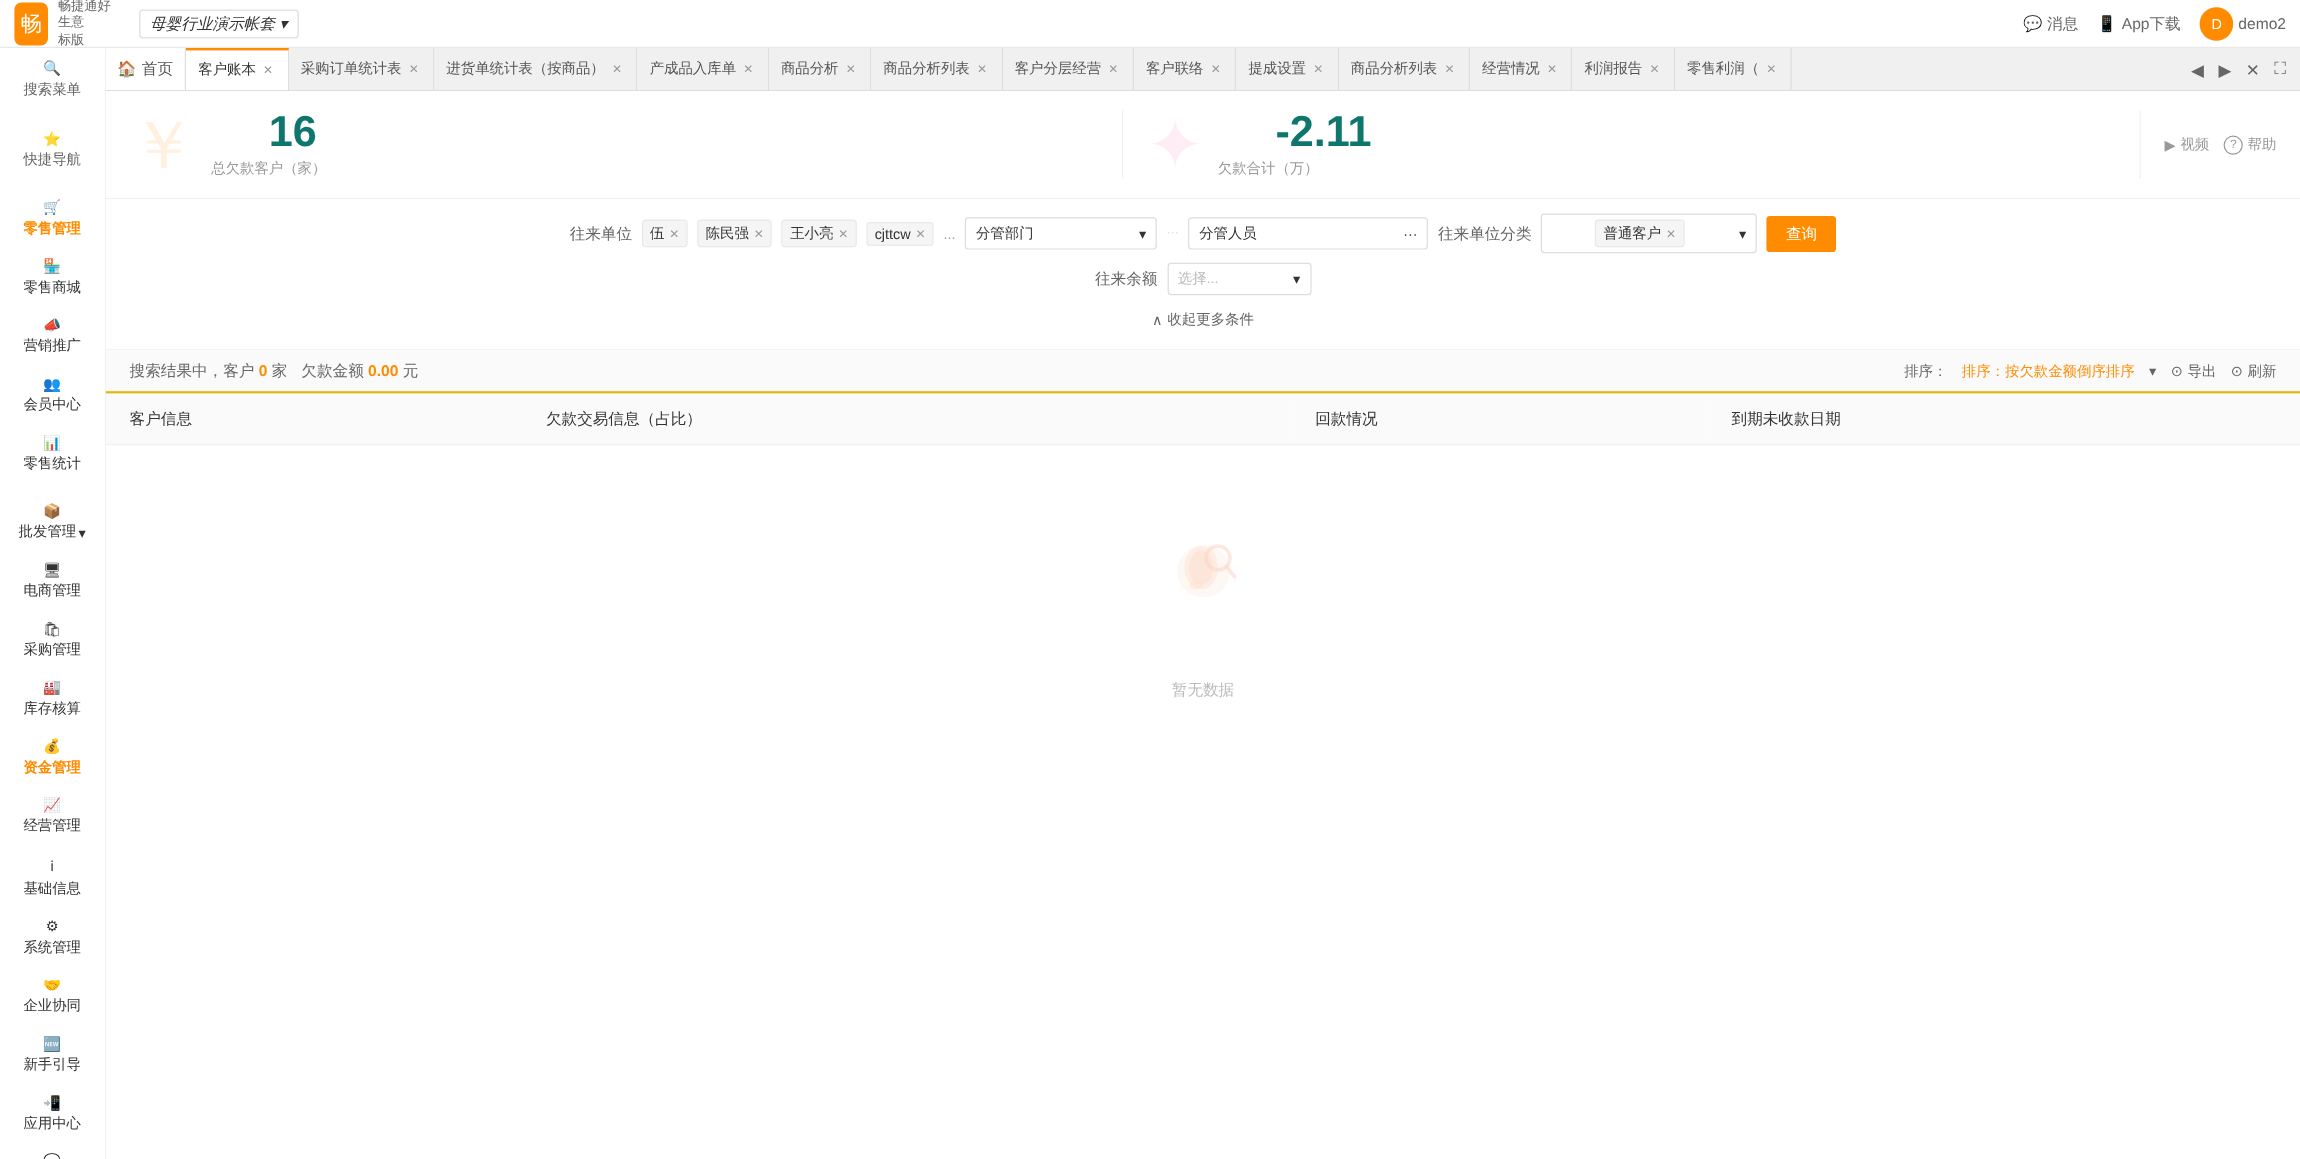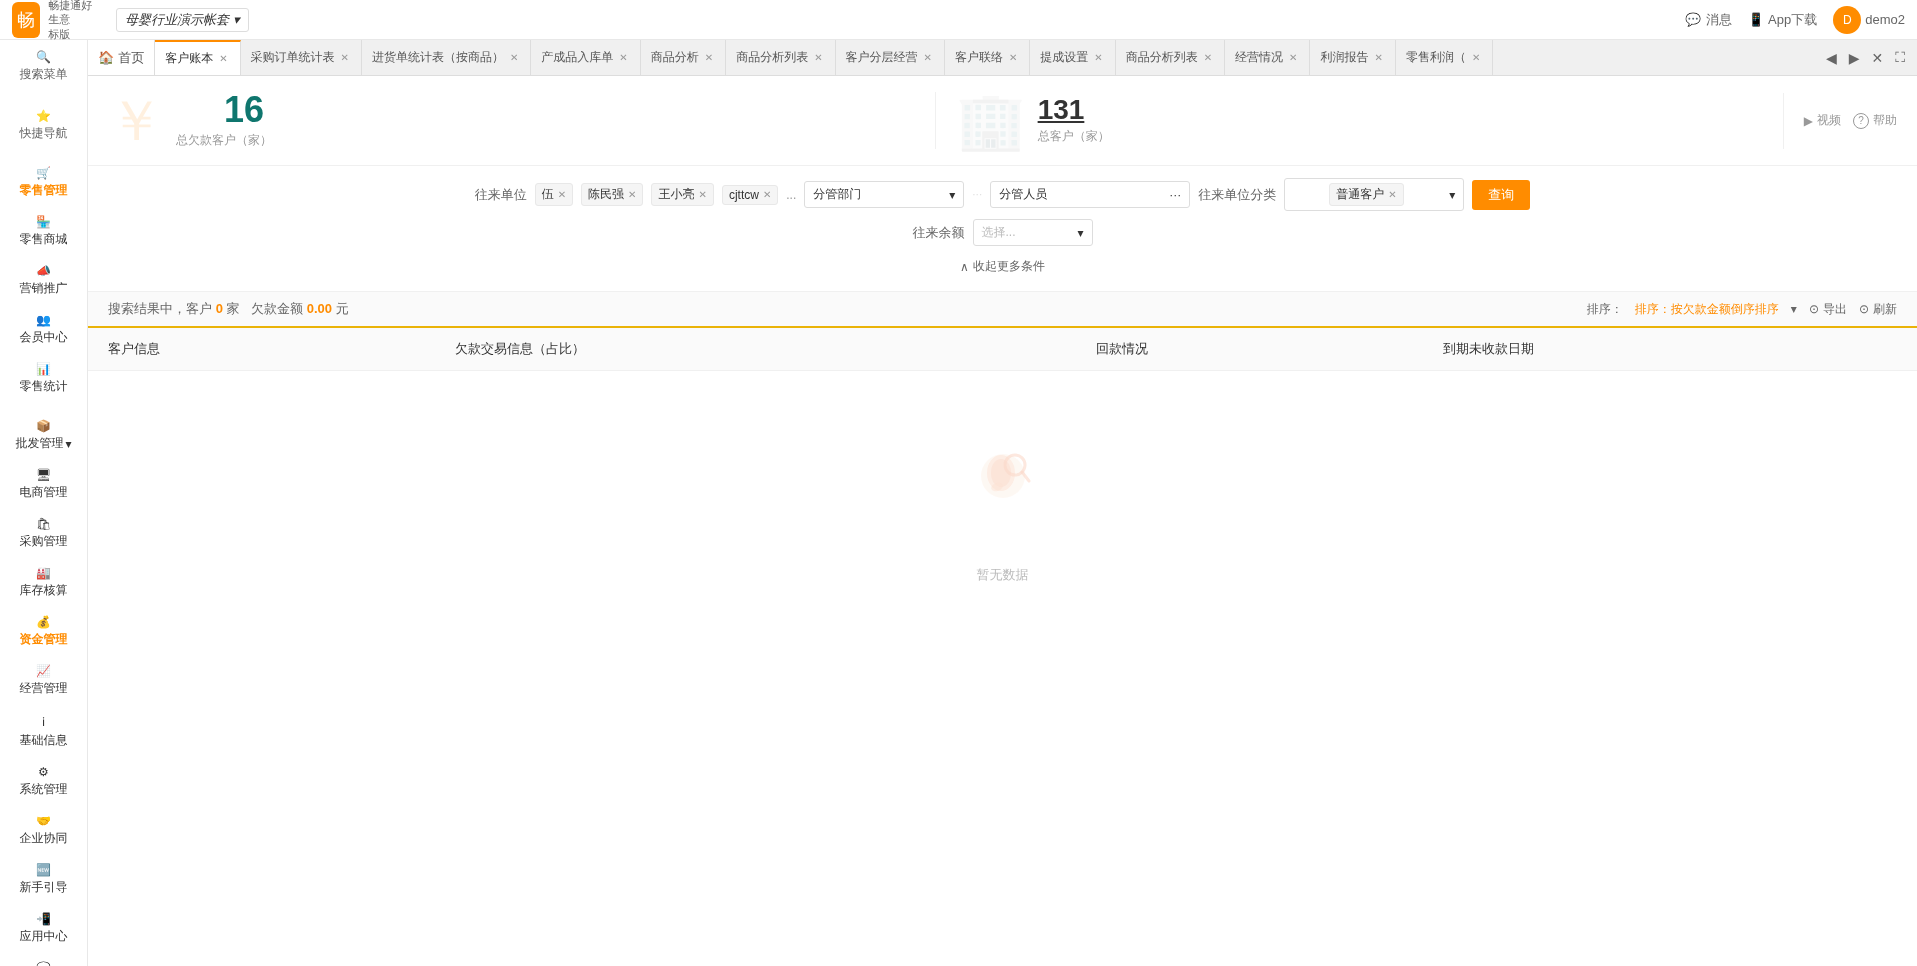--- a/index.html
+++ b/index.html
@@ -276,24 +276,24 @@
 
         <div class="stats-row">
           <div class="stat-block">
             <div style="opacity:0.12; font-size:56px; color:#ff8c00; line-height:1;">￥</div>
             <div class="stat-info">
               <span class="stat-number">16</span>
               <span class="stat-label">总欠款客户（家）</span>
             </div>
           </div>
           <div class="stat-block">
-            <div style="opacity:0.12; font-size:56px; color:#87ceeb; line-height:1;">🏢</div>
+            <div style="opacity:0.12; font-size:56px; color:#ff69b4; line-height:1;">✦</div>
             <div class="stat-info">
-              <span class="stat-number-dark">131</span>
-              <span class="stat-label">总客户（家）</span>
+              <span class="stat-number">-2.11</span>
+              <span class="stat-label">欠款合计（万）</span>
             </div>
           </div>
           <div class="stat-right">
             <div class="stat-link">
               <span>▶</span>
               <span>视频</span>
             </div>
             <div class="stat-link">
               <span class="icon-circle">?</span>
               <span>帮助</span>

